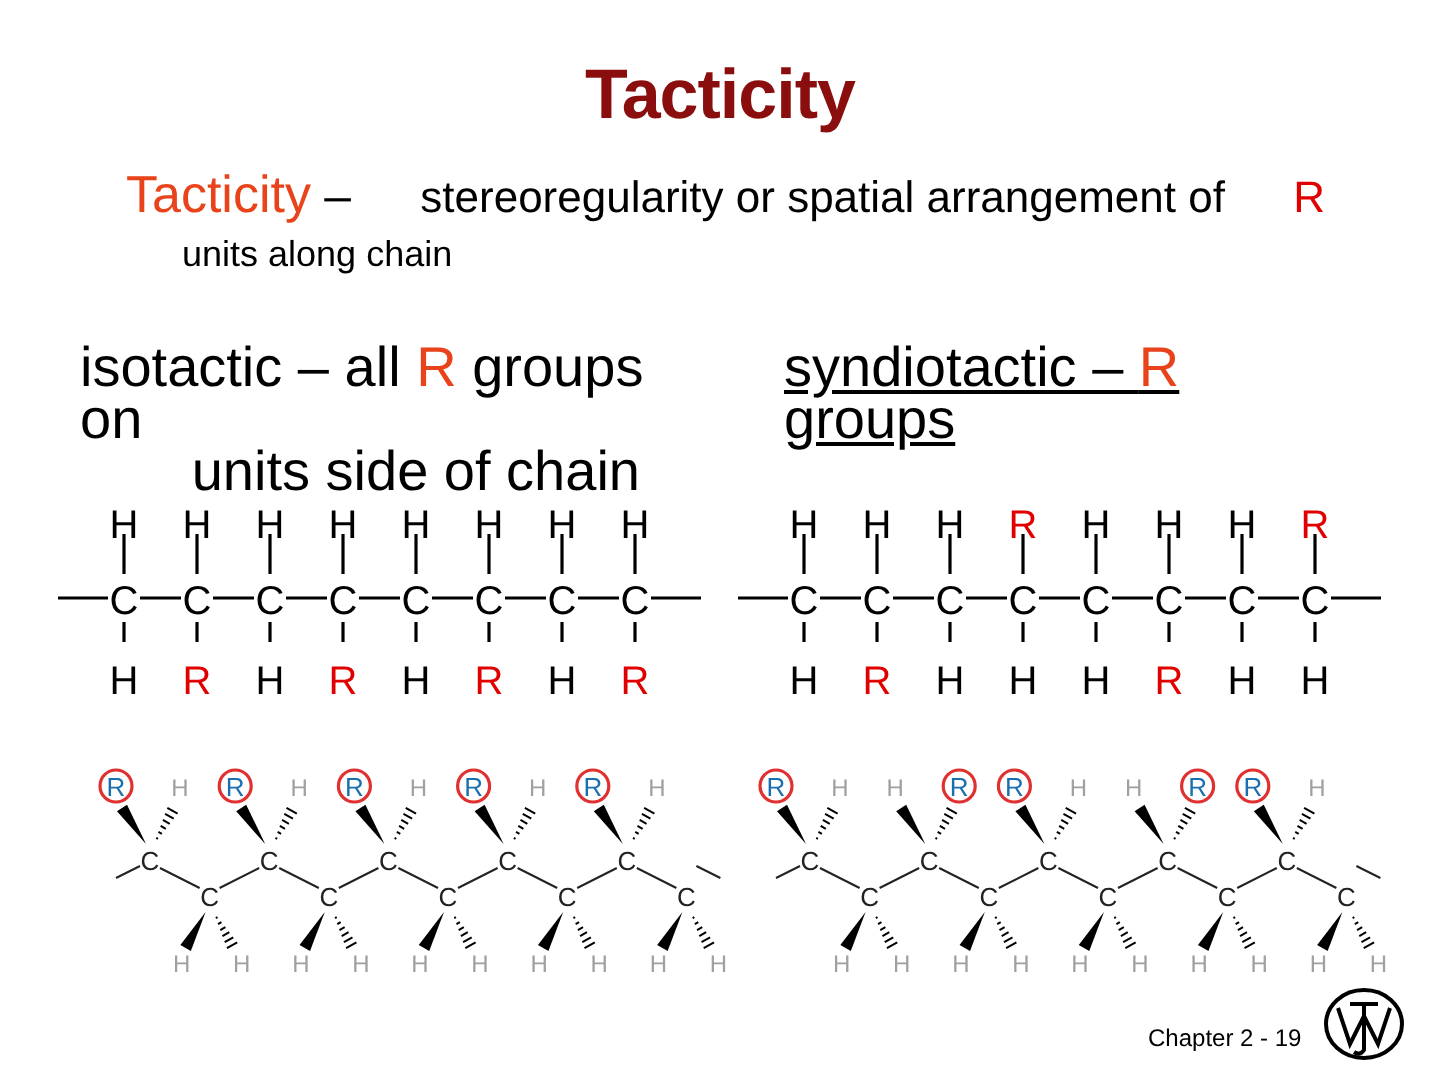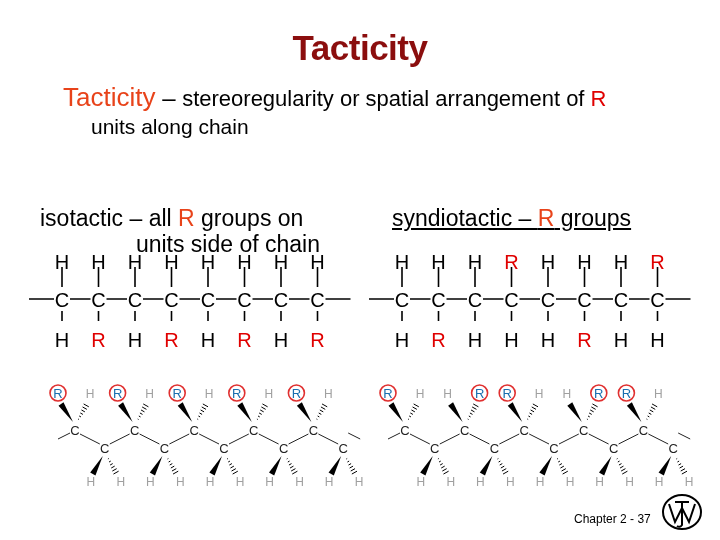--- a/index.html
+++ b/index.html
@@ -1,23 +1,23 @@
 <!DOCTYPE html>
 <html><head>
 <meta charset="utf-8">
 <style>
   html,body{margin:0;padding:0;background:#fff;}
   body{width:720px;height:540px;position:relative;overflow:hidden;font-family:"Liberation Sans",sans-serif;color:#000;}
   .title{position:absolute;left:0;width:720px;top:28px;text-align:center;font-size:35px;font-weight:bold;color:#8b0e0e;letter-spacing:-0.5px;}
   .def{position:absolute;left:63px;top:83px;font-size:24px;line-height:28px;}
   .def .term{color:#e8431a;font-size:26px;}
   .def .r{color:#e00000;}
-  .def .l2{display:block;padding-left:28px;font-size:21px;}
-  .def .l1rest{font-size:22px;}
-  .head{position:absolute;font-size:23px;line-height:26px;text-align:center;margin-top:34px;}
+  .def .l2{display:block;padding-left:28px;font-size:18px;}
+  .def .l1rest{font-size:22px;margin-left:28px;}
+  .head{position:absolute;font-size:28px;line-height:26px;text-align:center;}
   .head .r{color:#e8431a;}
   .h-iso{left:40px;top:171px;width:290px;}
   .h-syn{left:380px;top:171px;width:290px;text-decoration:underline;}
   .h-iso .a{display:block;text-align:left;}
   .h-iso .b{display:block;text-align:right;padding-right:10px;}
   .h-syn .a{display:block;text-align:left;padding-left:12px;}
   .h-syn .b{display:block;padding-left:50px;}
   svg{position:absolute;left:0;top:0;}
   .footer{position:absolute;left:574px;top:512px;font-size:12px;}
   .logo{position:absolute;left:660px;top:492px;}
@@ -367,19 +367,19 @@
     <line x1="676.3081071871402" y1="459.00831651996486" x2="677.168815889783" y2="458.5301450184967" stroke="#000" stroke-width="1"></line>
     <line x1="677.4162143742803" y1="462.01663303992973" x2="679.1376317795659" y2="461.06029003699336" stroke="#000" stroke-width="1"></line>
     <line x1="678.5243215614206" y1="465.0249495598946" x2="681.1064476693488" y2="463.59043505549005" stroke="#000" stroke-width="1"></line>
     <line x1="679.6324287485608" y1="468.03326607985946" x2="683.0752635591317" y2="466.12058007398673" stroke="#000" stroke-width="1"></line>
     <line x1="680.7405359357009" y1="471.0415825998243" x2="685.0440794489147" y2="468.6507250924834" stroke="#000" stroke-width="1"></line>
     <line x1="681.848643122841" y1="474.0498991197892" x2="687.0128953386976" y2="471.1808701109801" stroke="#000" stroke-width="1"></line>
     <text x="659.2" y="486" text-anchor="middle" font-family="Liberation Sans, sans-serif" font-size="12" fill="#a0a0a0">H</text>
     <text x="689.2" y="486" text-anchor="middle" font-family="Liberation Sans, sans-serif" font-size="12" fill="#a0a0a0">H</text>
   </svg>
 
-<div class="footer"><span>Chapter 2 -</span> <span>37</span></div>
+<div class="footer"><span>Chapter 2 -</span> <span>19</span></div>
 
 <svg class="logo" width="44" height="40" viewBox="0 0 44 40">
   <ellipse cx="22" cy="20" rx="19" ry="17" fill="none" stroke="#000" stroke-width="2"></ellipse>
   <path d="M9 12 L15 30 L22 16 L29 30 L35 12" fill="none" stroke="#000" stroke-width="2"></path>
   <path d="M15 10 L29 10 M22 10 L22 33 Q20 36 17 34" fill="none" stroke="#000" stroke-width="2"></path>
 </svg>
 
 </body></html>

